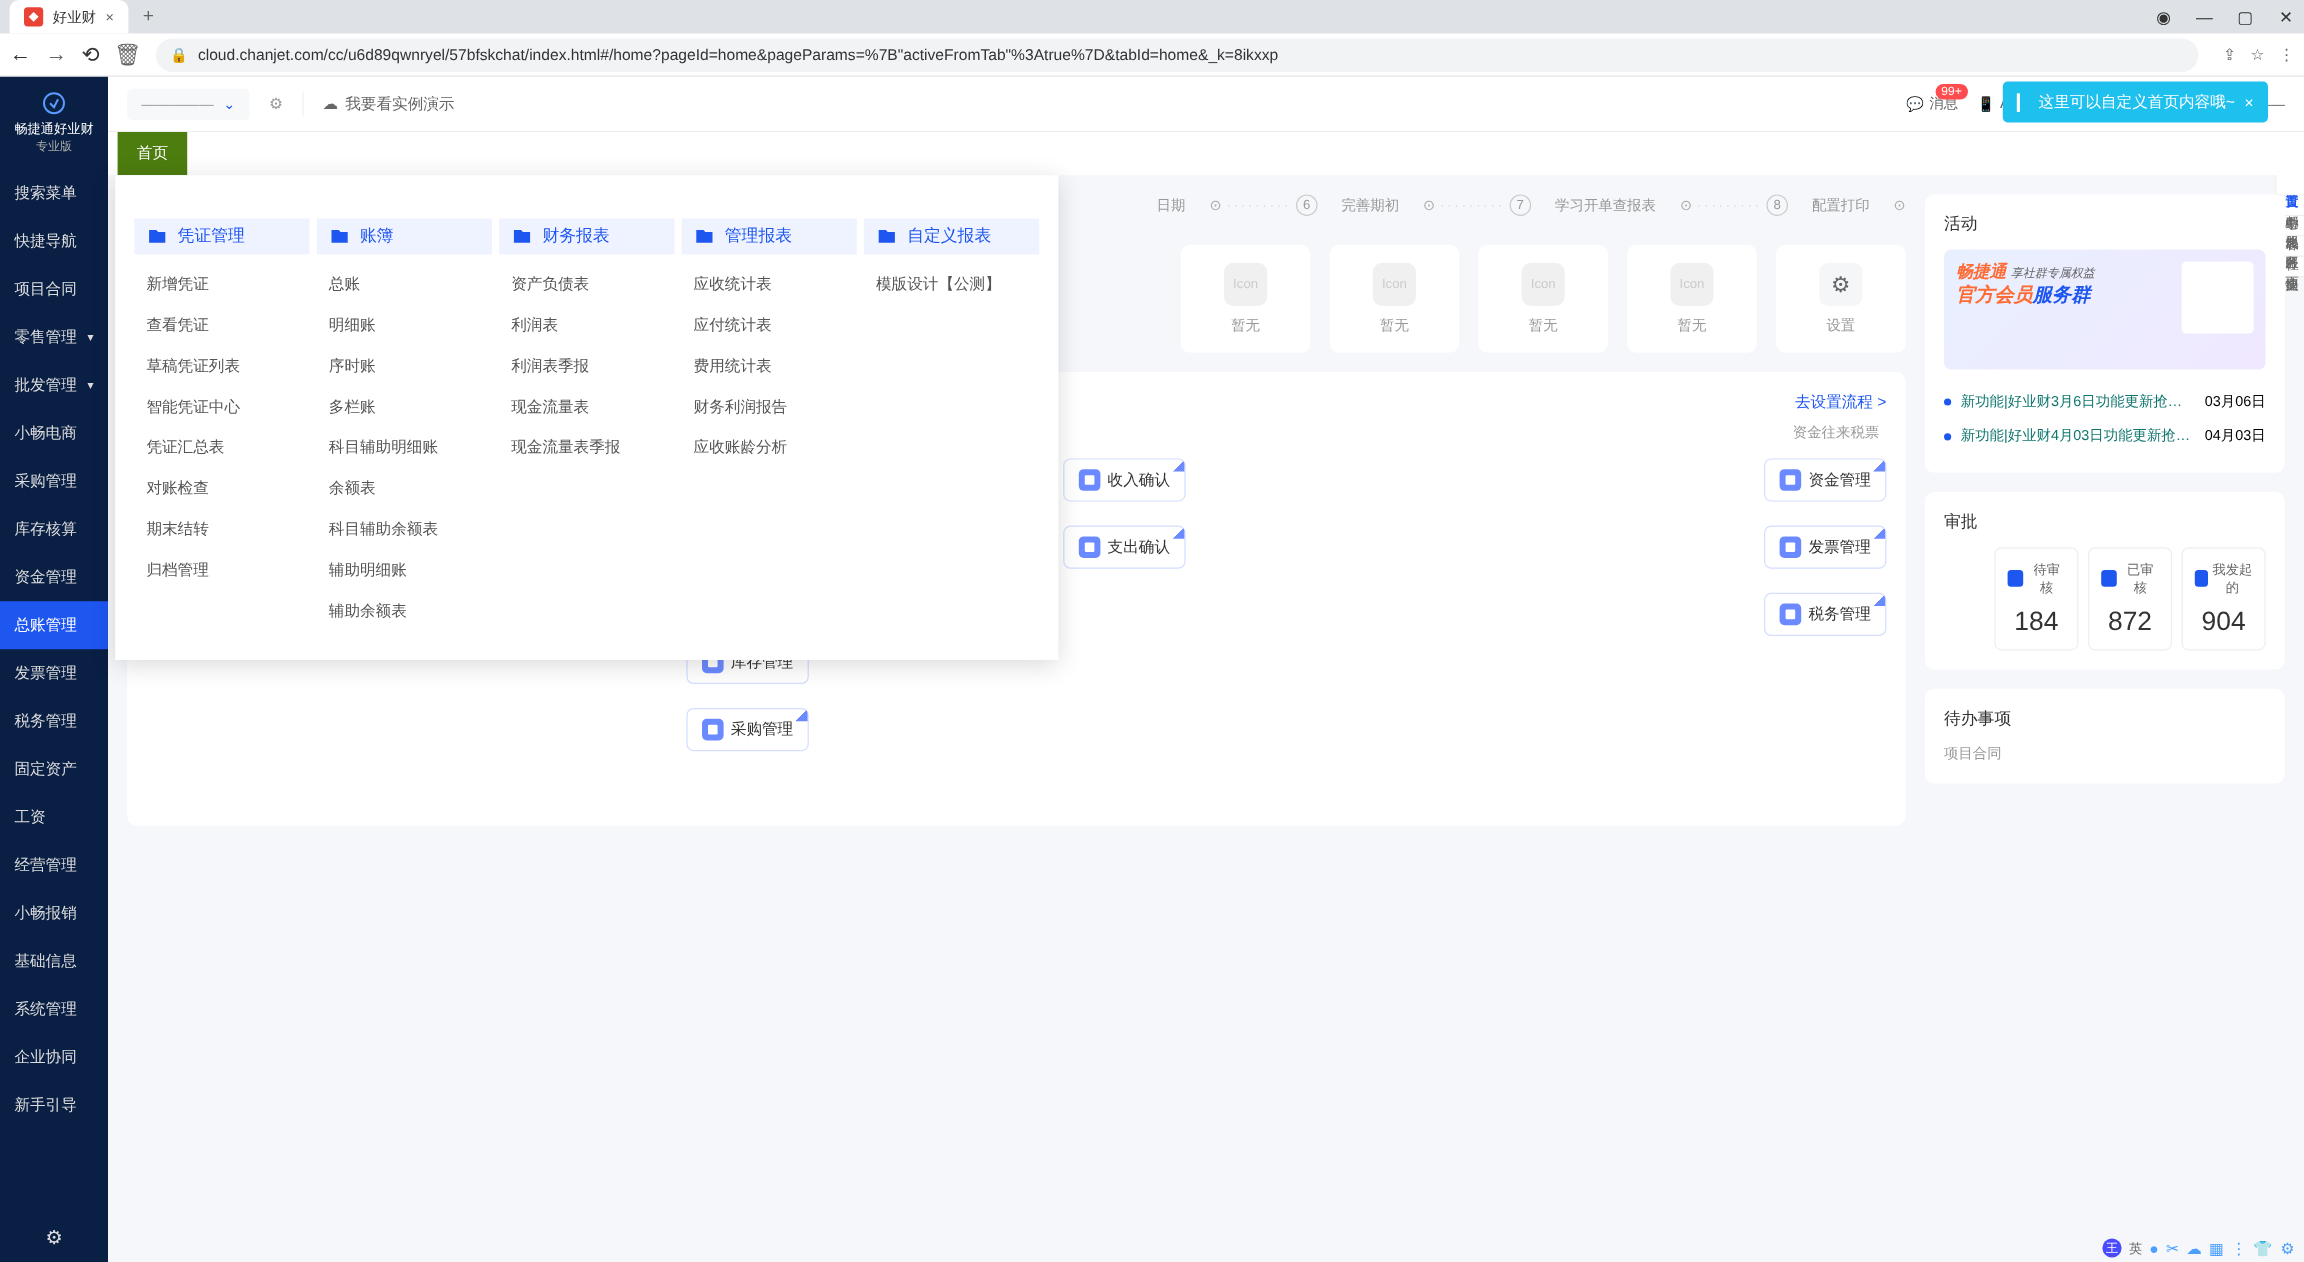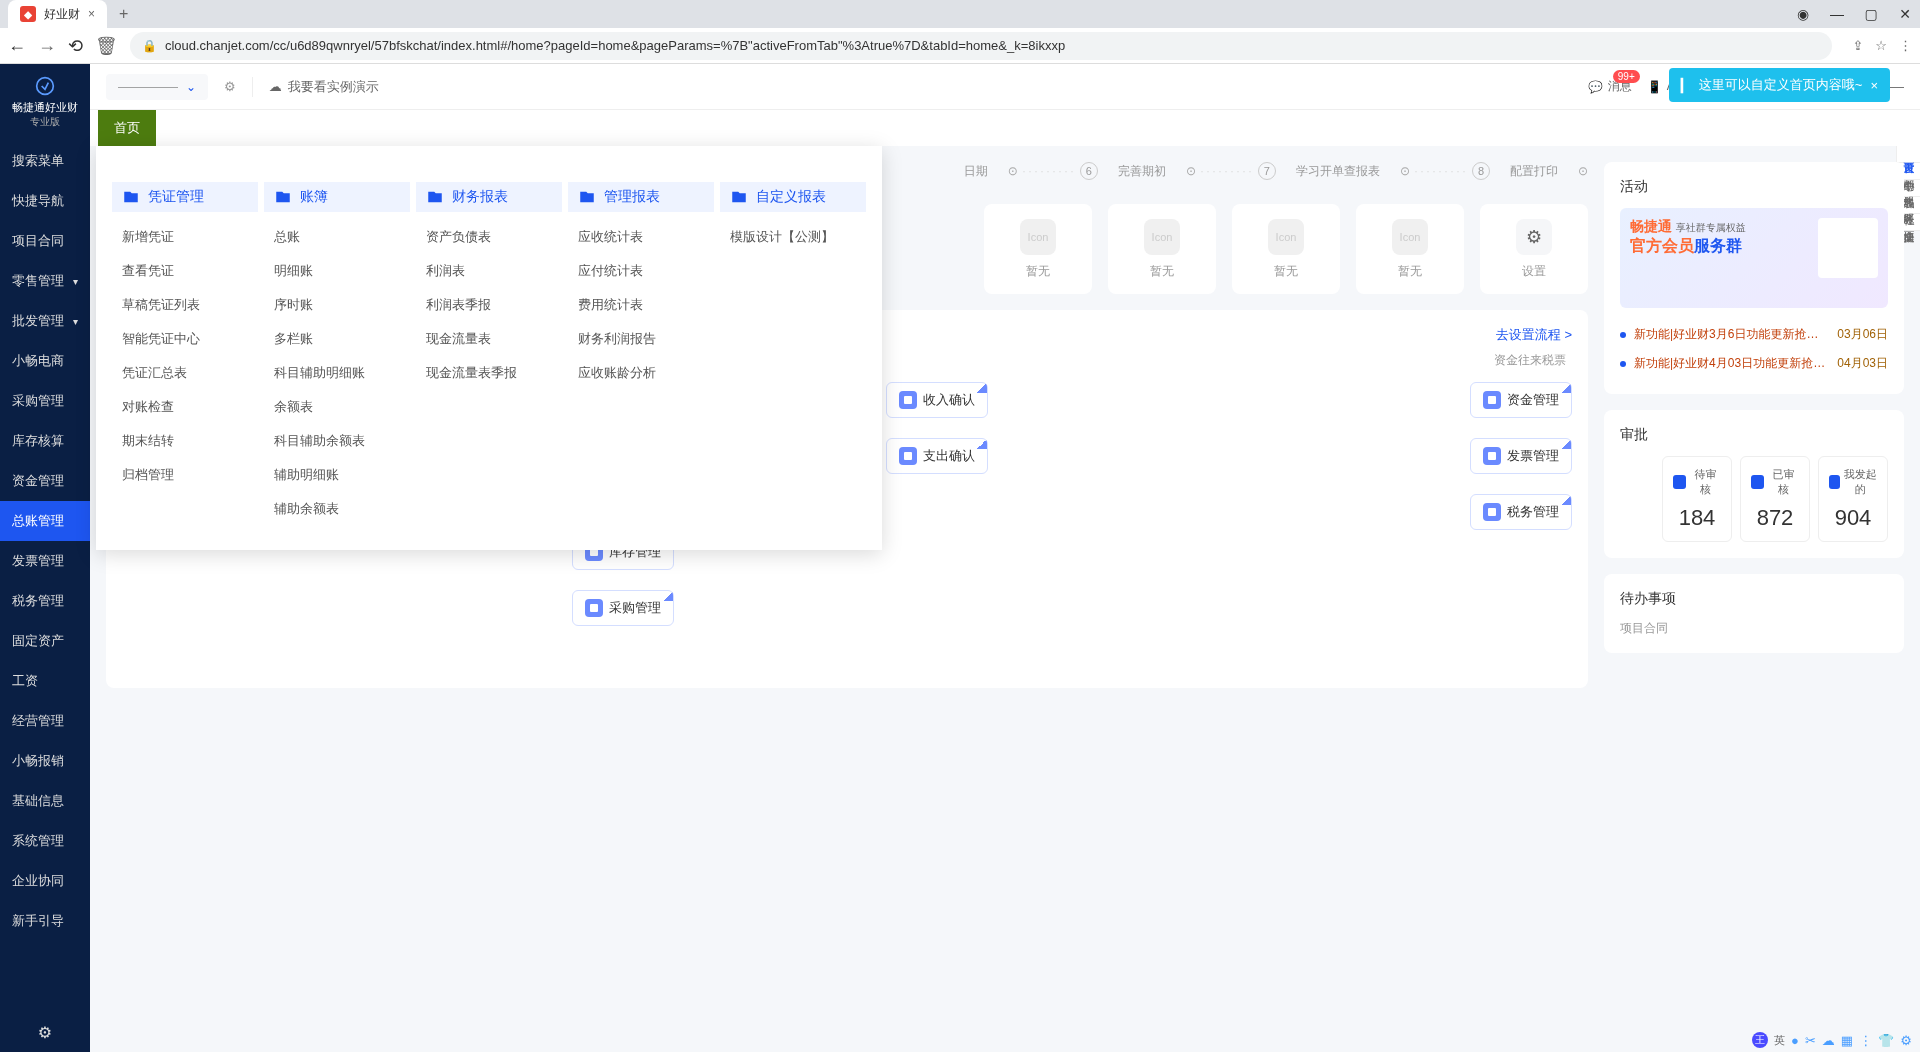--- a/index.html
+++ b/index.html
@@ -96,28 +96,28 @@
 .flow-section-label { position: absolute; color: #999; font-size: 12px; }
 .flow-box { position: absolute; background: #fff; border: 1px solid #d4deff; border-radius: 6px; padding: 8px 12px; display: flex; align-items: center; gap: 6px; cursor: pointer; font-size: 13px; color: #333; }
 .flow-box-icon { width: 18px; height: 18px; background: #6b8aff; border-radius: 4px; display: flex; align-items: center; justify-content: center; }
 .flow-box-icon svg { fill: #fff; }
 .flow-box-corner { position: absolute; top: 0; right: 0; width: 10px; height: 10px; background: linear-gradient(135deg, transparent 50%, #6b8aff 50%); border-radius: 0 4px 0 0; }
 .flow-text { position: absolute; color: #999; font-size: 11px; }
 
 
 .panel-title { font-size: 14px; color: #333; margin-bottom: 12px; font-weight: 500; }
 .promo-img { width: 100%; height: 100px; background: linear-gradient(135deg, #e8f0ff, #f0e8ff); border-radius: 6px; display: flex; padding: 10px; gap: 8px; margin-bottom: 12px; }
-.promo-text { flex: 1; }
+.promo-text { flex: 1; font-style: italic; }
 .promo-line1 { color: #ff6b35; font-weight: bold; font-size: 14px; }
 .promo-line2 { color: #ff6b35; font-weight: bold; font-size: 16px; }
 .promo-qr { width: 60px; height: 60px; background: #fff; border-radius: 4px; }
 .activity-item { display: flex; align-items: center; gap: 8px; padding: 6px 0; font-size: 12px; }
 .activity-dot { width: 6px; height: 6px; background: #1e56f0; border-radius: 50%; flex-shrink: 0; }
-.activity-text { flex: 1; color: #c2410c; overflow: hidden; text-overflow: ellipsis; white-space: nowrap; }
-.activity-date { color: #a16207; }
+.activity-text { flex: 1; color: #0f766e; overflow: hidden; text-overflow: ellipsis; white-space: nowrap; }
+.activity-date { color: #000000; }
 
 
 .approval-cards { display: flex; gap: 8px; margin-left: 42px; }
 .approval-card { flex: 1; border: 1px solid #eee; border-radius: 6px; padding: 10px; text-align: center; cursor: pointer; }
 .approval-label { font-size: 11px; color: #666; display: flex; align-items: center; justify-content: center; gap: 4px; margin-bottom: 8px; }
 .approval-icon { width: 14px; height: 14px; background: #1e56f0; border-radius: 3px; }
 .approval-num { font-size: 22px; color: #333; font-weight: 500; }
 
 
 .right-rail { position: absolute; right: 0; top: 82px; width: 24px; background: #fff; border-left: 1px solid #eee; }

